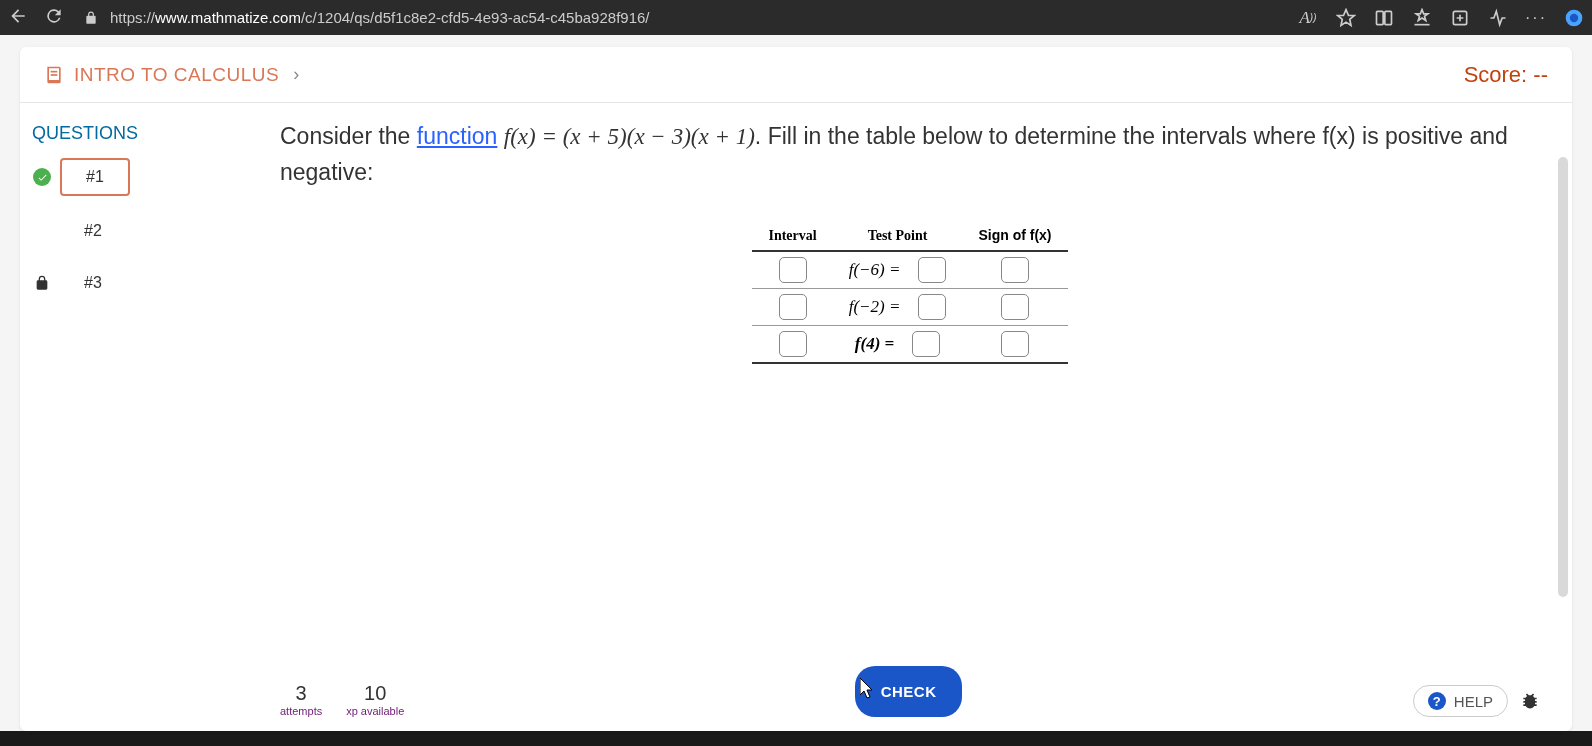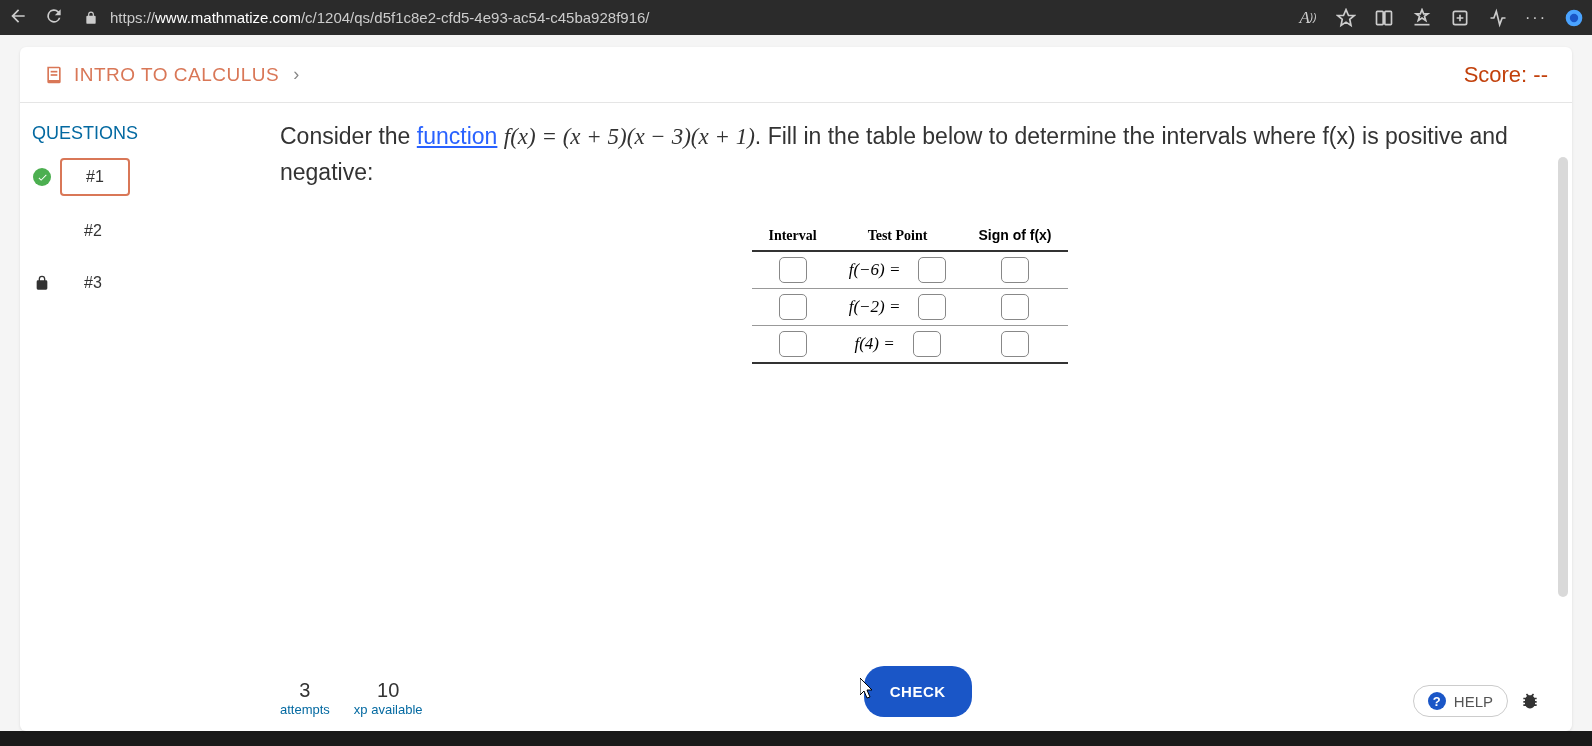--- a/index.html
+++ b/index.html
@@ -41,31 +41,31 @@
   .main { flex: 1; padding: 16px 32px 0 60px; position: relative; }
   .qtitle { font-size: 24px; color: #222; margin-bottom: 30px; }
   .prompt { font-size: 23px; color: #333; line-height: 1.5; margin-bottom: 32px; }
   .prompt .link { color: #2962ff; text-decoration: underline; }
   .math { font-family: Georgia, "Times New Roman", serif; font-style: italic; }
   
   .tbl-wrap { display: flex; justify-content: center; margin-bottom: 30px; }
   table.sign { border-collapse: collapse; }
   table.sign th { border-bottom: 2px solid #333; padding: 6px 16px; font-weight: 700; font-size: 14px; font-family: Georgia, serif; }
   table.sign td { border-bottom: 1px solid #999; padding: 5px 16px; text-align: center; font-family: Georgia, serif; font-size: 17px; }
-  table.sign tr:last-child td { border-bottom: 2px solid #333; }
+  table.sign tr:last-child td { border-bottom: 2px solid #333; font-weight: bold; }
   .blank { display: inline-block; width: 28px; height: 26px; border: 1.5px solid #888; border-radius: 5px; vertical-align: middle; cursor: pointer; background: #fff; }
   .cell-mid { display: inline-flex; align-items: center; gap: 18px; }
   
   .hint { text-align: center; color: #888; font-size: 16px; margin-bottom: 20px; }
   
   .footer { position: absolute; bottom: 14px; left: 60px; right: 32px; display: flex; align-items: flex-end; }
   .stats { display: flex; gap: 24px; }
   .stat { text-align: center; }
   .stat .num { font-size: 20px; color: #333; }
-  .stat .lbl { font-size: 13px; color: #0369a1; }
+  .stat .lbl { font-size: 11px; color: #701a75; }
   .check-btn { margin: 0 auto; background: #1a56c7; color: #fff; border: none; border-radius: 20px; padding: 17px 26px; font-size: 15px; font-weight: 600; cursor: pointer; letter-spacing: .5px; }
   .help-area { display: flex; align-items: center; gap: 12px; }
   .help-btn { background: #fff; border: 1px solid #ccc; border-radius: 16px; padding: 6px 14px; display: flex; align-items: center; gap: 8px; color: #555; font-size: 15px; cursor: pointer; }
   .help-q { width: 18px; height: 18px; background: #1a56c7; border-radius: 50%; color: #fff; font-size: 13px; display: flex; align-items: center; justify-content: center; font-weight: bold; }
   .bug { width: 20px; height: 20px; cursor: pointer; }
   
   .scrollbar { position: absolute; right: 4px; top: 110px; width: 10px; height: 440px; background: rgba(0,0,0,.15); border-radius: 5px; cursor: pointer; }
   
   .cursor { position: absolute; left: 860px; top: 678px; width: 16px; height: 24px; pointer-events: none; z-index: 100; }
 </style>

